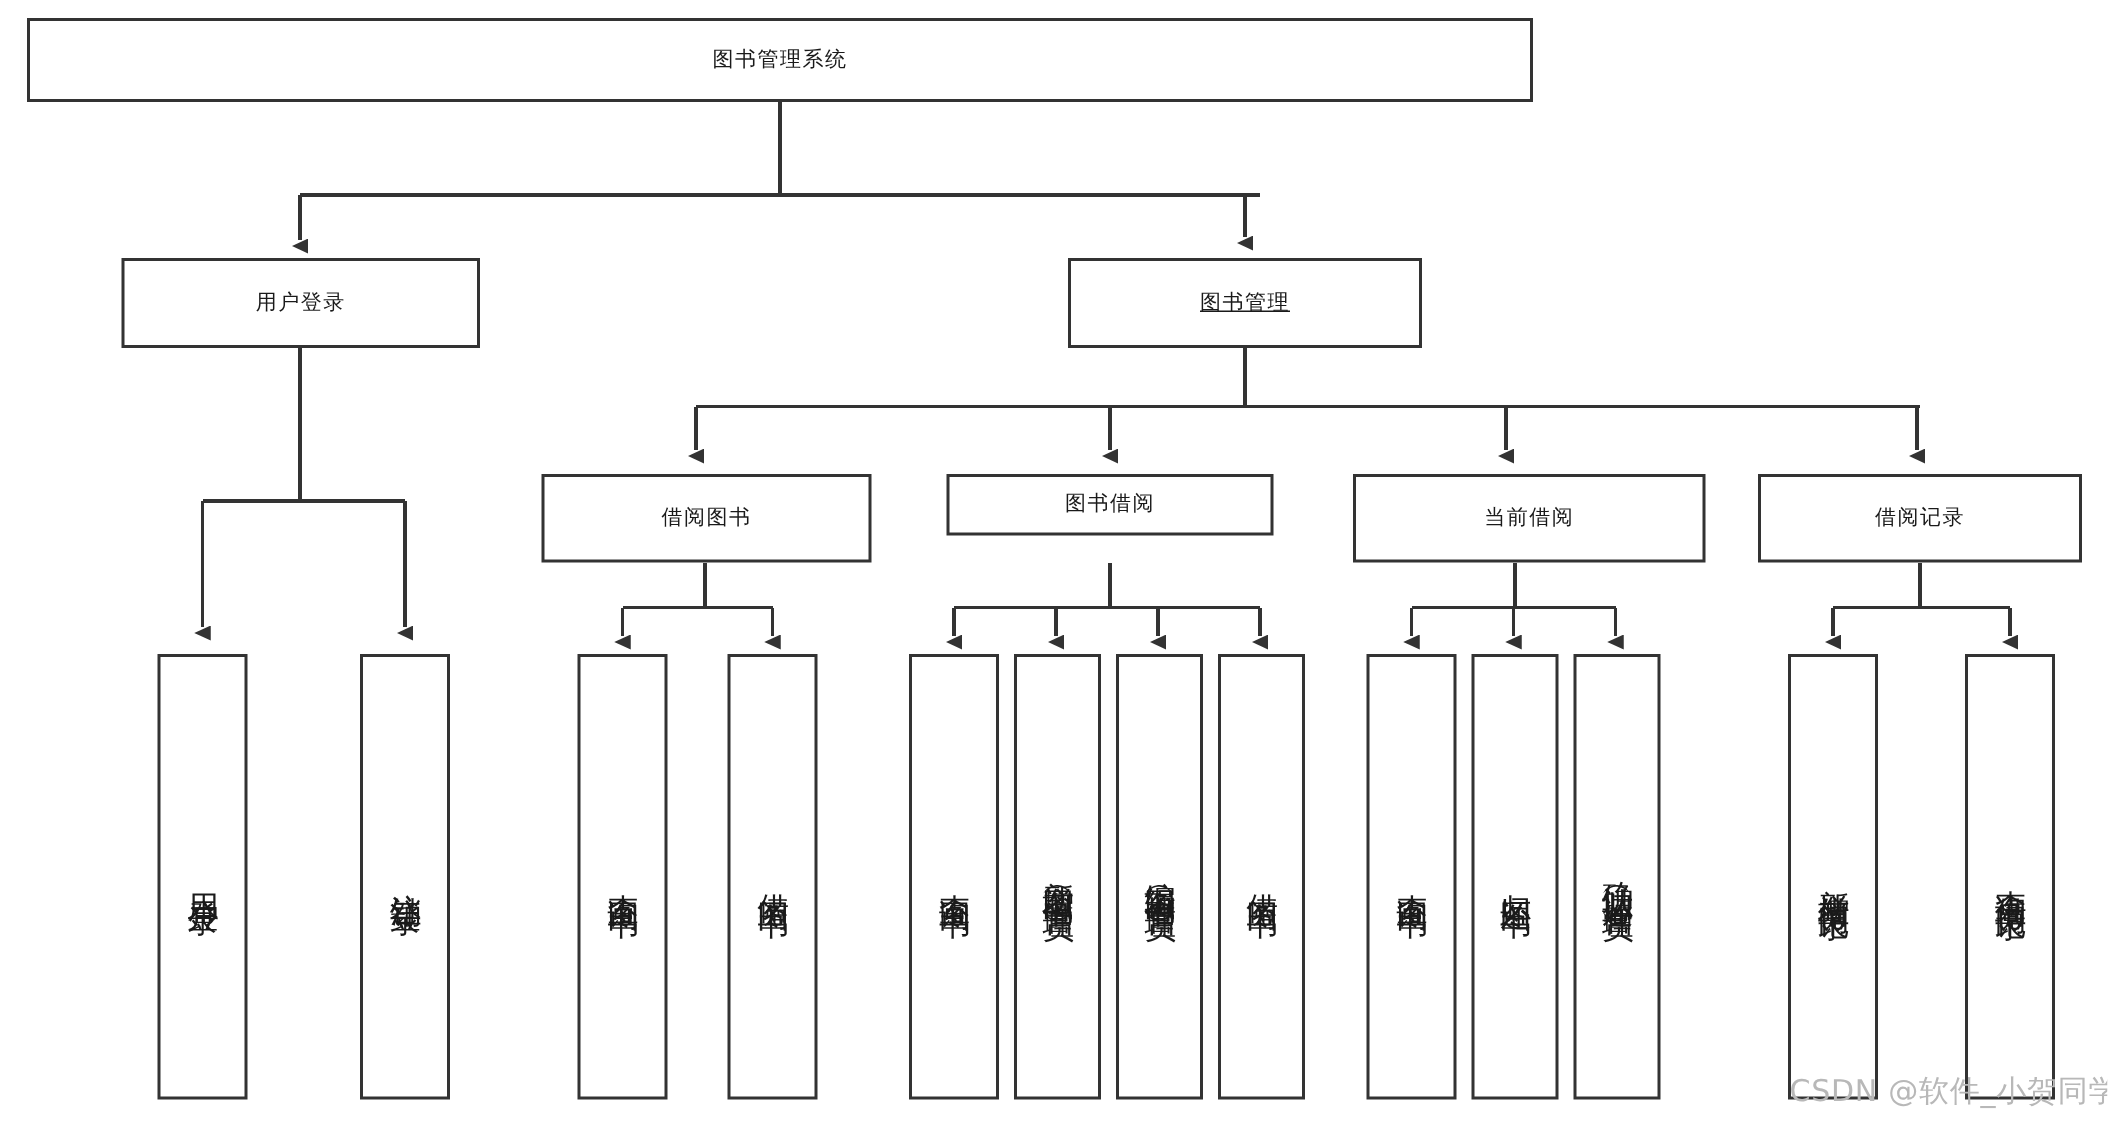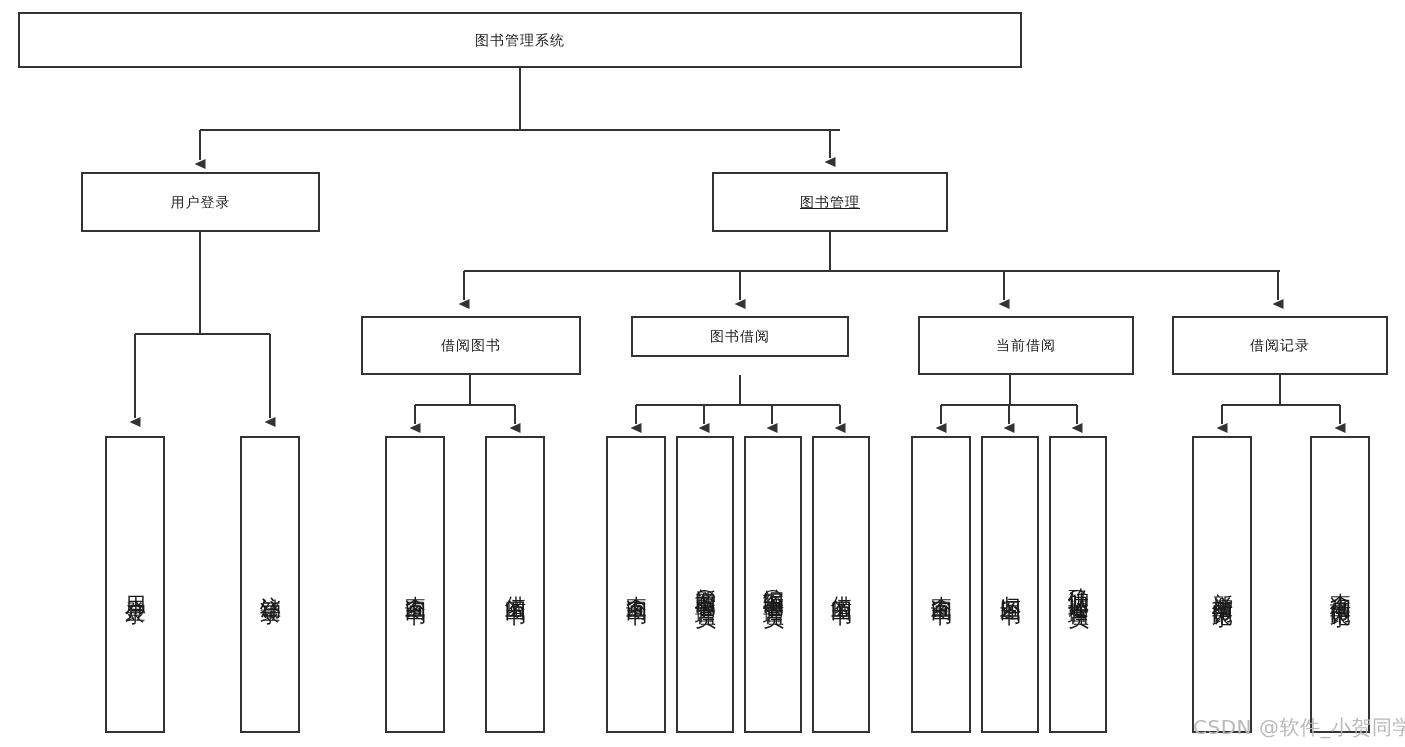--- a/index.html
+++ b/index.html
@@ -130,21 +130,21 @@
   <div class="node horiz" style="left:712px; top:172px; width:236px; height:60px;text-decoration:underline;">
     <span>图书管理</span>
   </div>
 
   <div class="node horiz" style="left:361px; top:316px; width:220px; height:59px;">
     <span>借阅图书</span>
   </div>
   <div class="node horiz" style="left:631px; top:316px; width:218px; height:41px;">
     <span>图书借阅</span>
   </div>
-  <div class="node horiz" style="left:902px; top:316px; width:216px; height:59px;margin-left:16px;">
+  <div class="node horiz" style="left:902px; top:316px; width:235px; height:59px;">
     <span>当前借阅</span>
   </div>
   <div class="node horiz" style="left:1172px; top:316px; width:216px; height:59px;">
     <span>借阅记录</span>
   </div>
 
   <div class="node vert" style="left:105px; top:436px; width:60px; height:297px;">
     <span class="vtext">用户登录</span>
   </div>
   <div class="node vert" style="left:240px; top:436px; width:60px; height:297px;">

